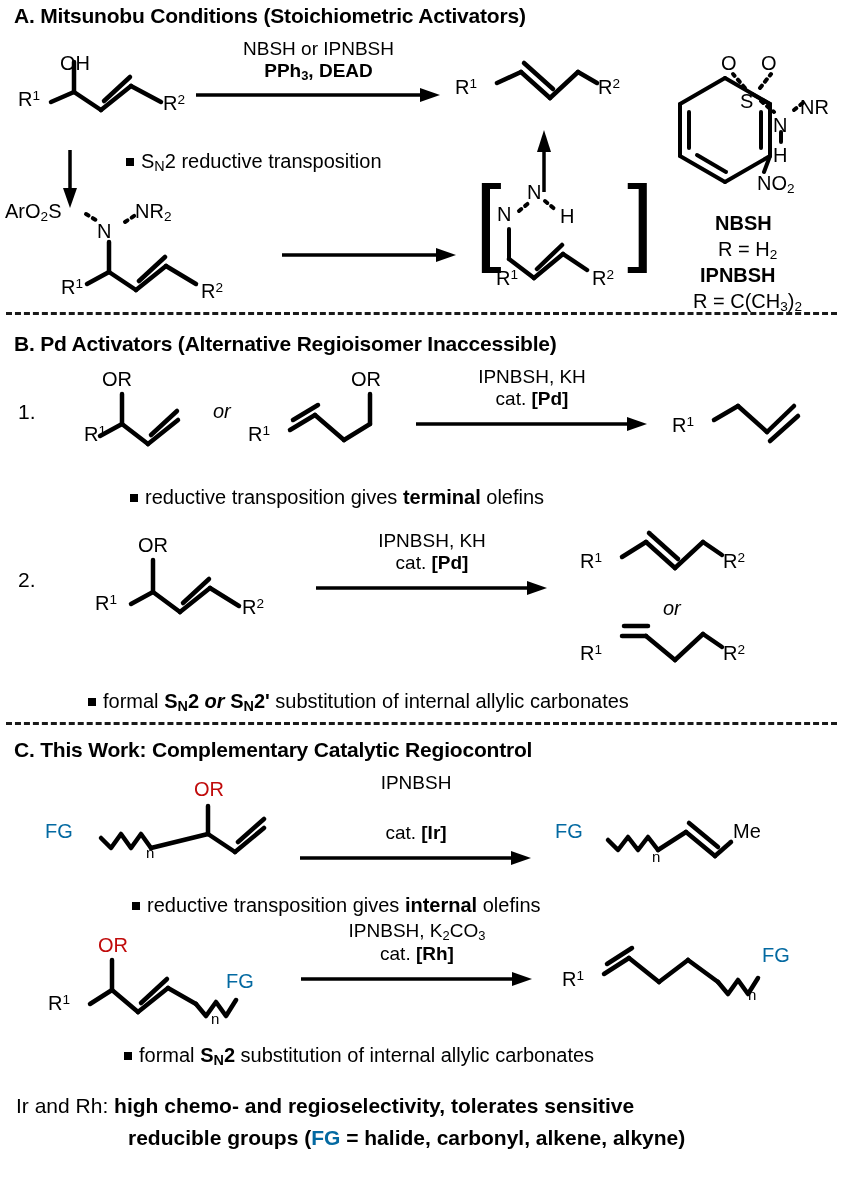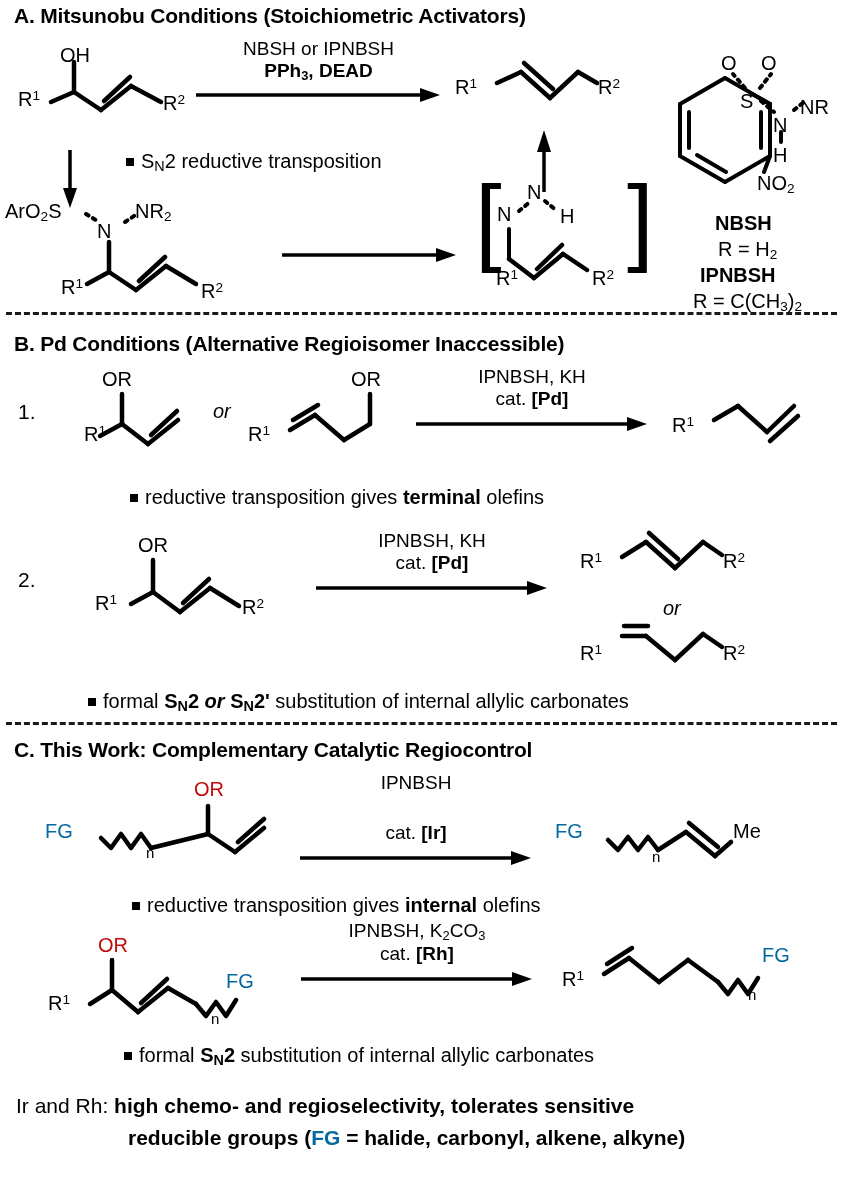--- a/index.html
+++ b/index.html
@@ -35,21 +35,21 @@
   .lbl-b{font-size:20px;font-weight:bold;}
 </style>
 </head>
 <body>
 
 <div class="fig">
 
   <div class="abs hdr" style="left:14px;top:4px;">A. Mitsunobu Conditions (Stoichiometric Activators)</div>
 
   <div class="abs" style="left:18px;top:36px;width:200px;height:120px;">
-    <div class="abs lbl" style="left:42px;top:8px;">OH</div>
+    <div class="abs lbl" style="left:42px;top:16px;">OH</div>
     <div class="abs lbl" style="left:0px;top:52px;"><span>R</span><sup>1</sup></div>
     <div class="abs lbl" style="left:145px;top:56px;"><span>R</span><sup>2</sup></div>
     <svg class="abs" style="left:0;top:0;" width="200" height="120">
       <g stroke="#000" stroke-width="4.5" fill="none" stroke-linecap="round">
         <line x1="56" y1="26" x2="56" y2="56"></line>
         <line x1="56" y1="56" x2="33" y2="66"></line>
         <line x1="56" y1="56" x2="83" y2="74"></line>
         <line x1="83" y1="74" x2="113" y2="50"></line>
         <line x1="113" y1="50" x2="143" y2="66"></line>
       </g>
@@ -185,21 +185,21 @@
         <line x1="34" y1="74" x2="59" y2="93"></line>
         <line x1="59" y1="93" x2="88" y2="69"></line>
         <line x1="88" y1="69" x2="112" y2="85"></line>
         <line x1="62" y1="84" x2="87" y2="60"></line>
       </g>
     </svg>
   </div>
 
   <div class="divider" style="top:312px;"></div>
 
-  <div class="abs hdr" style="left:14px;top:332px;">B. Pd Conditions (Alternative Regioisomer Inaccessible)</div>
+  <div class="abs hdr" style="left:14px;top:332px;">B. Pd Activators (Alternative Regioisomer Inaccessible)</div>
 
   <div class="abs num" style="left:18px;top:400px;">1.</div>
 
   <div class="abs" style="left:84px;top:368px;width:125px;height:100px;">
     <div class="abs lbl" style="left:18px;top:0px;">OR</div>
     <div class="abs lbl" style="left:0px;top:55px;"><span>R</span><sup>1</sup></div>
     <svg class="abs" style="left:0;top:0;" width="125" height="100">
       <g stroke="#000" stroke-width="4.5" fill="none" stroke-linecap="round">
         <line x1="38" y1="26" x2="38" y2="56"></line>
         <line x1="38" y1="56" x2="16" y2="68"></line>

